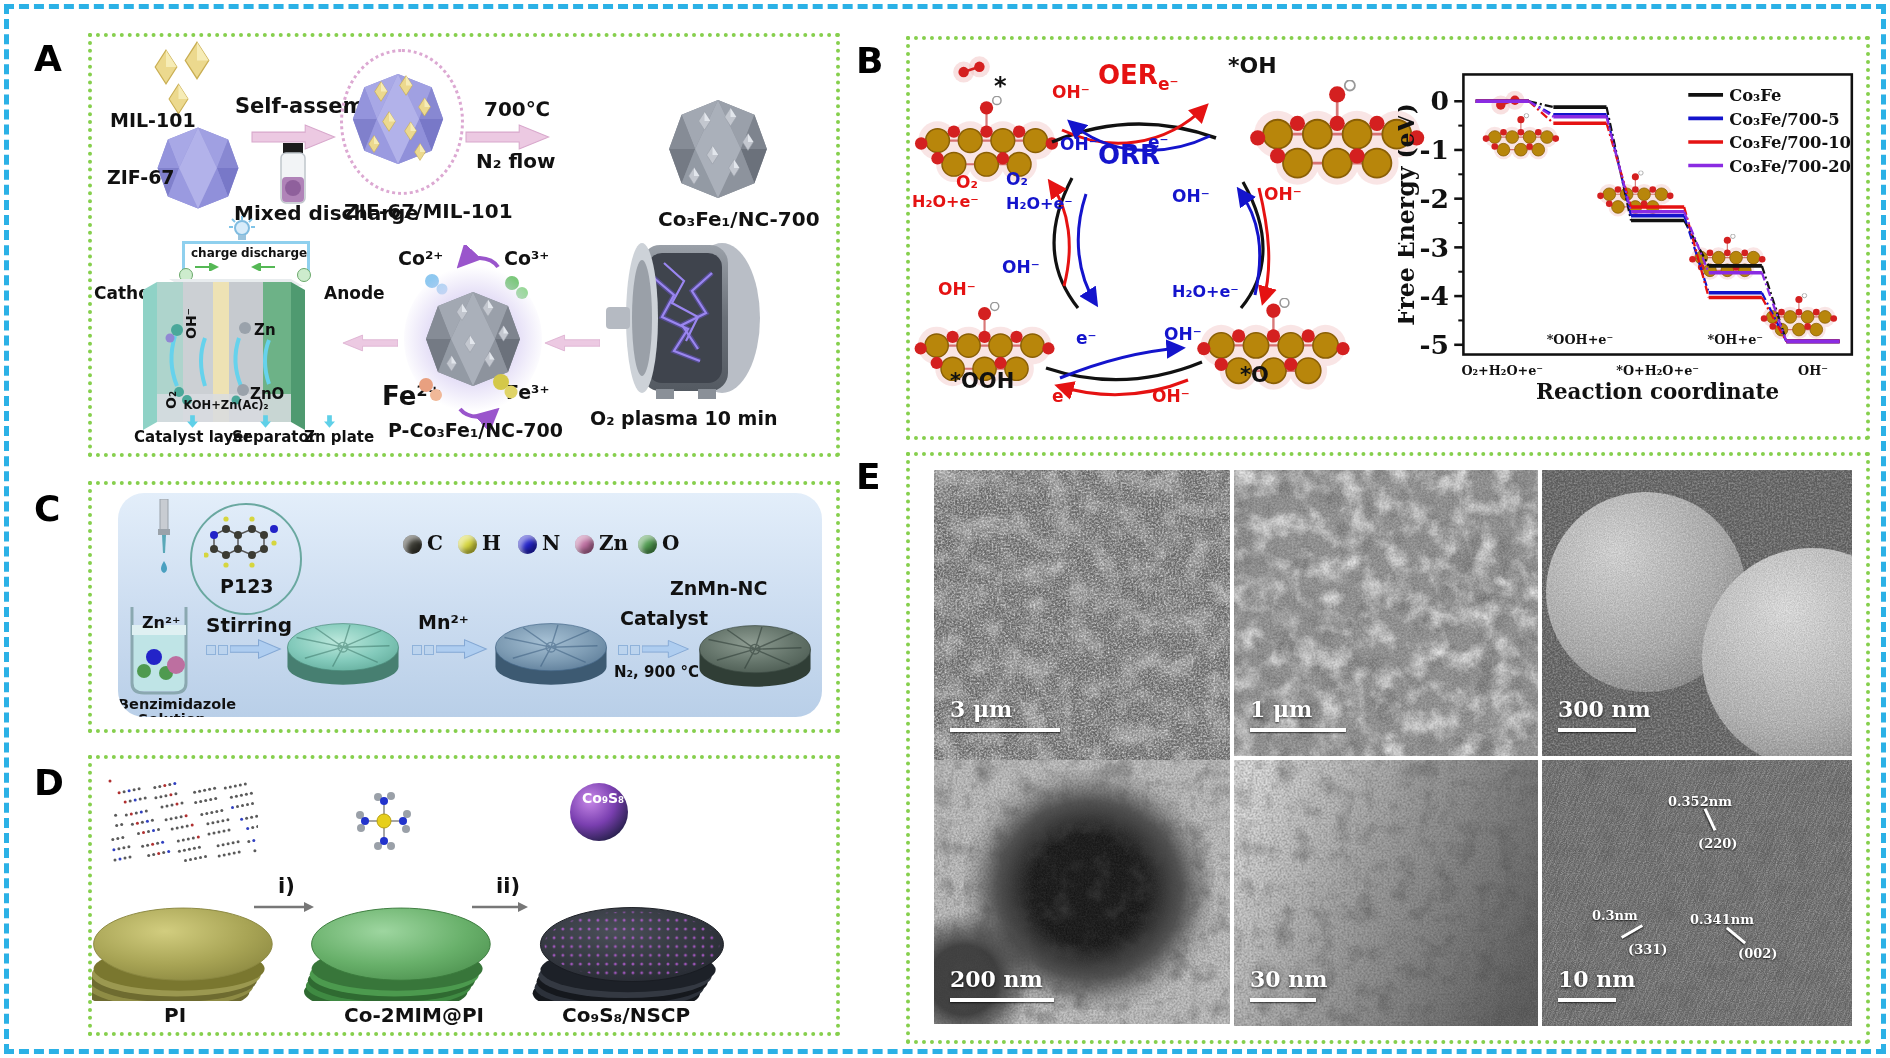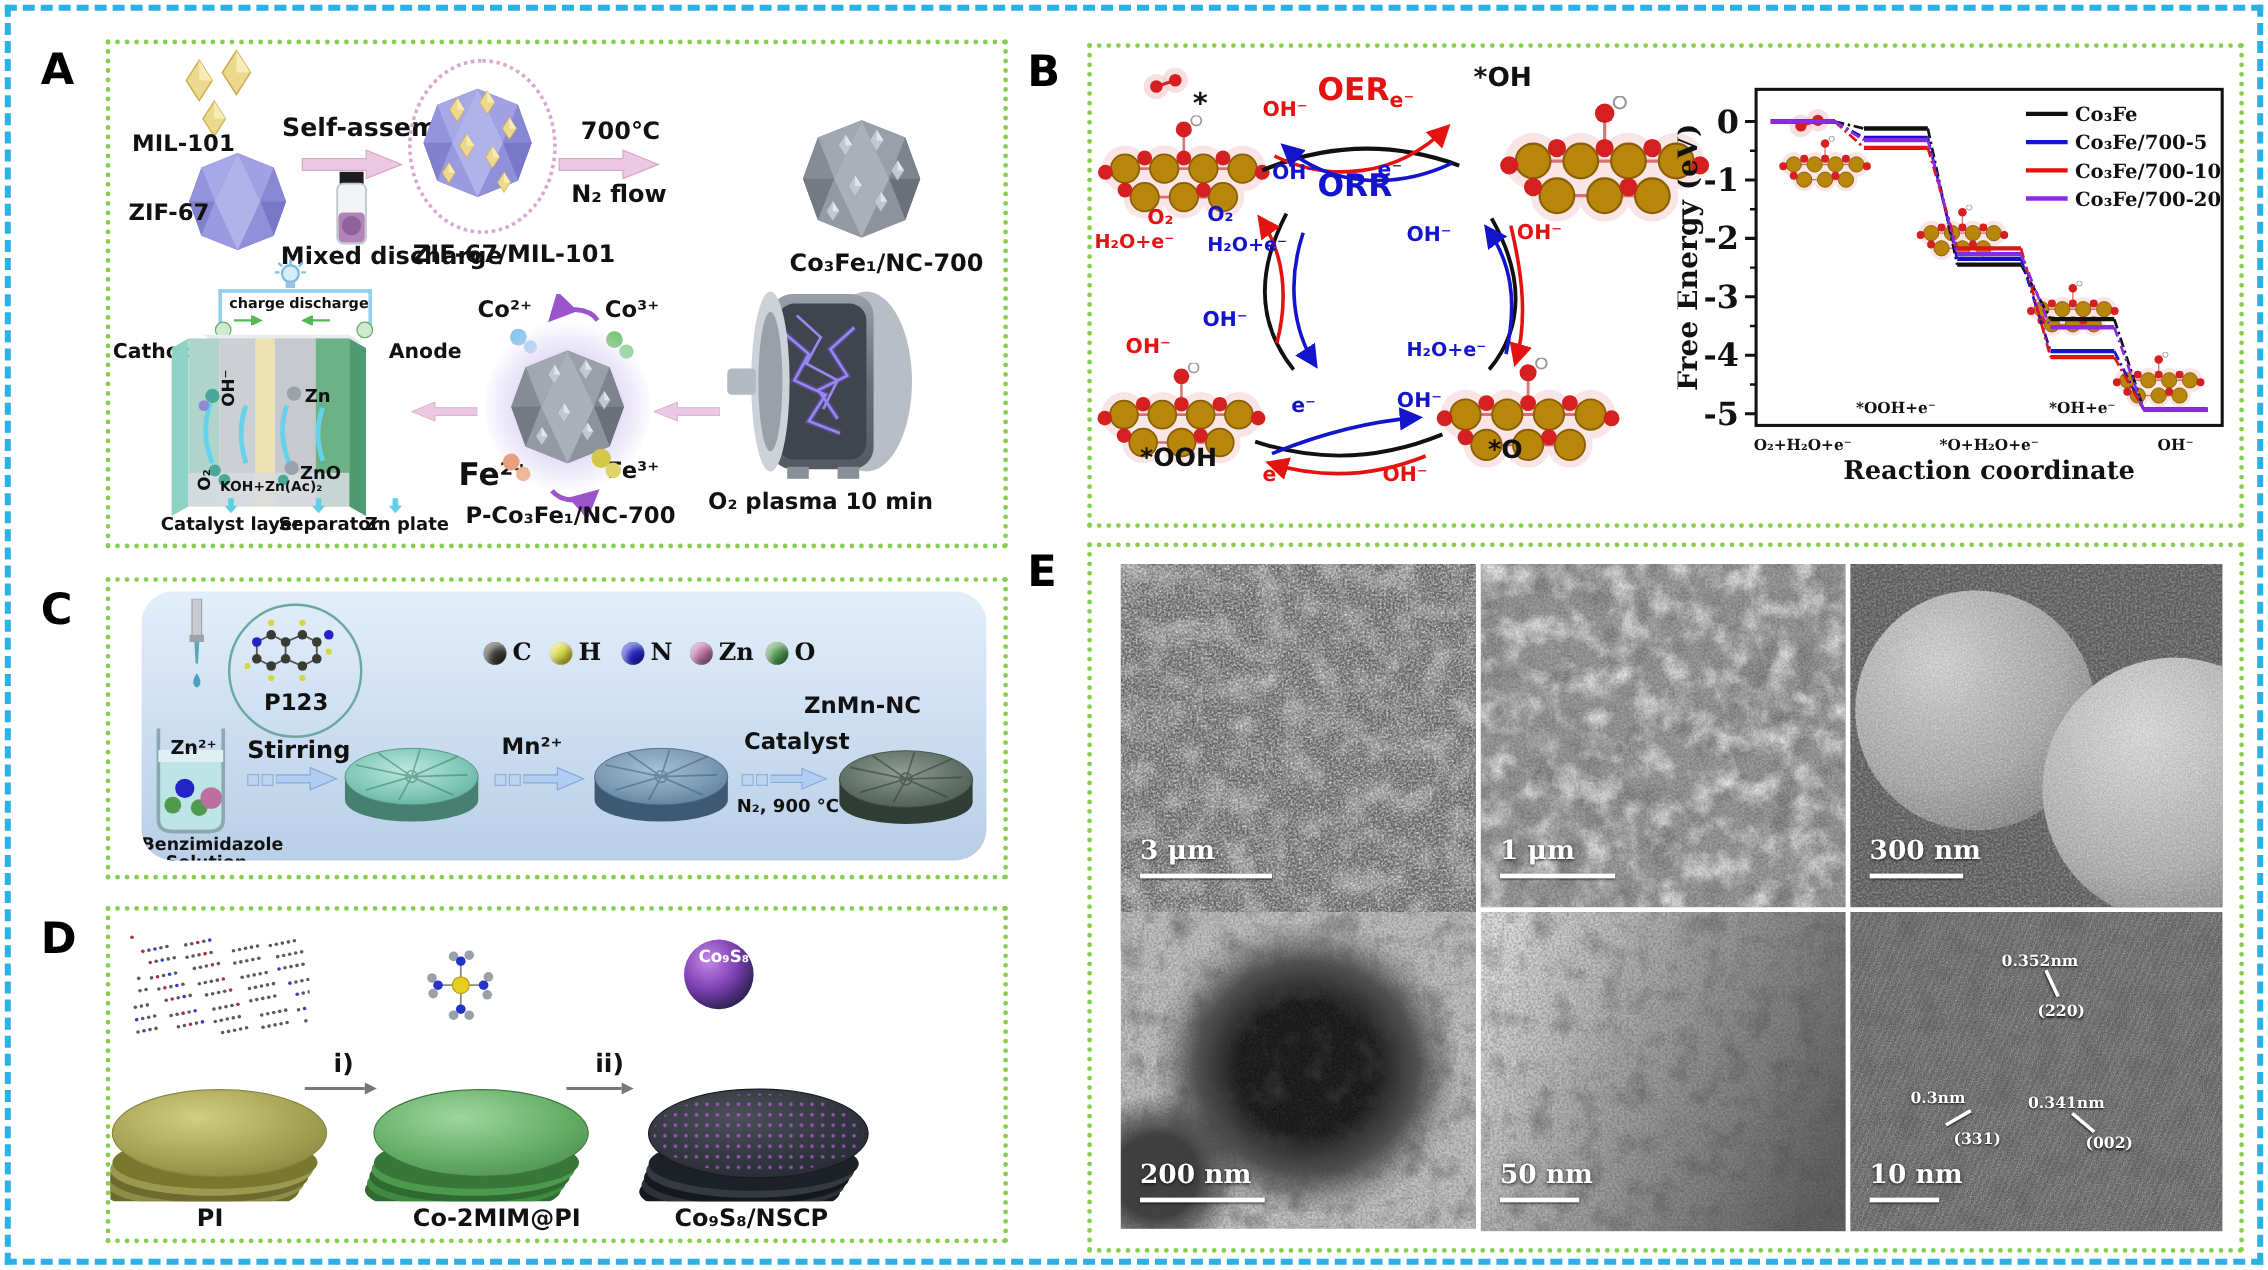--- a/index.html
+++ b/index.html
@@ -921,21 +921,21 @@
     <div class="scale" style="left:16px;top:206px">200 nm</div>
     <div class="sbar" style="left:16px;top:238px;width:104px"></div>
   </div>
 
   <div class="tile" style="left:324px;top:304px;width:304px;height:266px;background:linear-gradient(115deg,#e2e2e2 4%,#9e9e9e 45%,#5e5e5e 92%)">
     <svg class="noise" preserveAspectRatio="none">
       <rect width="100%" height="100%" filter="url(#blobD)" opacity=".5"></rect>
       <rect width="100%" height="100%" filter="url(#spkD)" opacity=".5"></rect>
       <rect width="100%" height="100%" filter="url(#fineL)" opacity=".15"></rect>
     </svg>
-    <div class="scale" style="left:16px;top:206px">50 nm</div>
+    <div class="scale" style="left:16px;top:206px">30 nm</div>
     <div class="sbar" style="left:16px;top:238px;width:66px"></div>
   </div>
 
   <div class="tile" style="left:632px;top:304px;width:310px;height:266px;background:#686868">
     <div style="position:absolute;inset:0;background:repeating-linear-gradient(115deg,rgba(255,255,255,.09) 0 2px,rgba(0,0,0,0) 2px 5px)"></div>
     <svg class="noise" preserveAspectRatio="none">
       <rect width="100%" height="100%" filter="url(#fineD)" opacity=".8"></rect>
       <rect width="100%" height="100%" filter="url(#fineL)" opacity=".5"></rect>
       <rect width="100%" height="100%" filter="url(#blobD)" opacity=".25"></rect>
     </svg>

